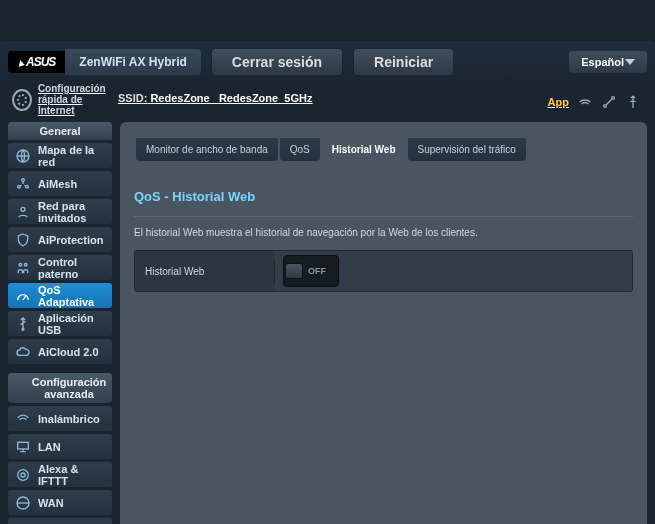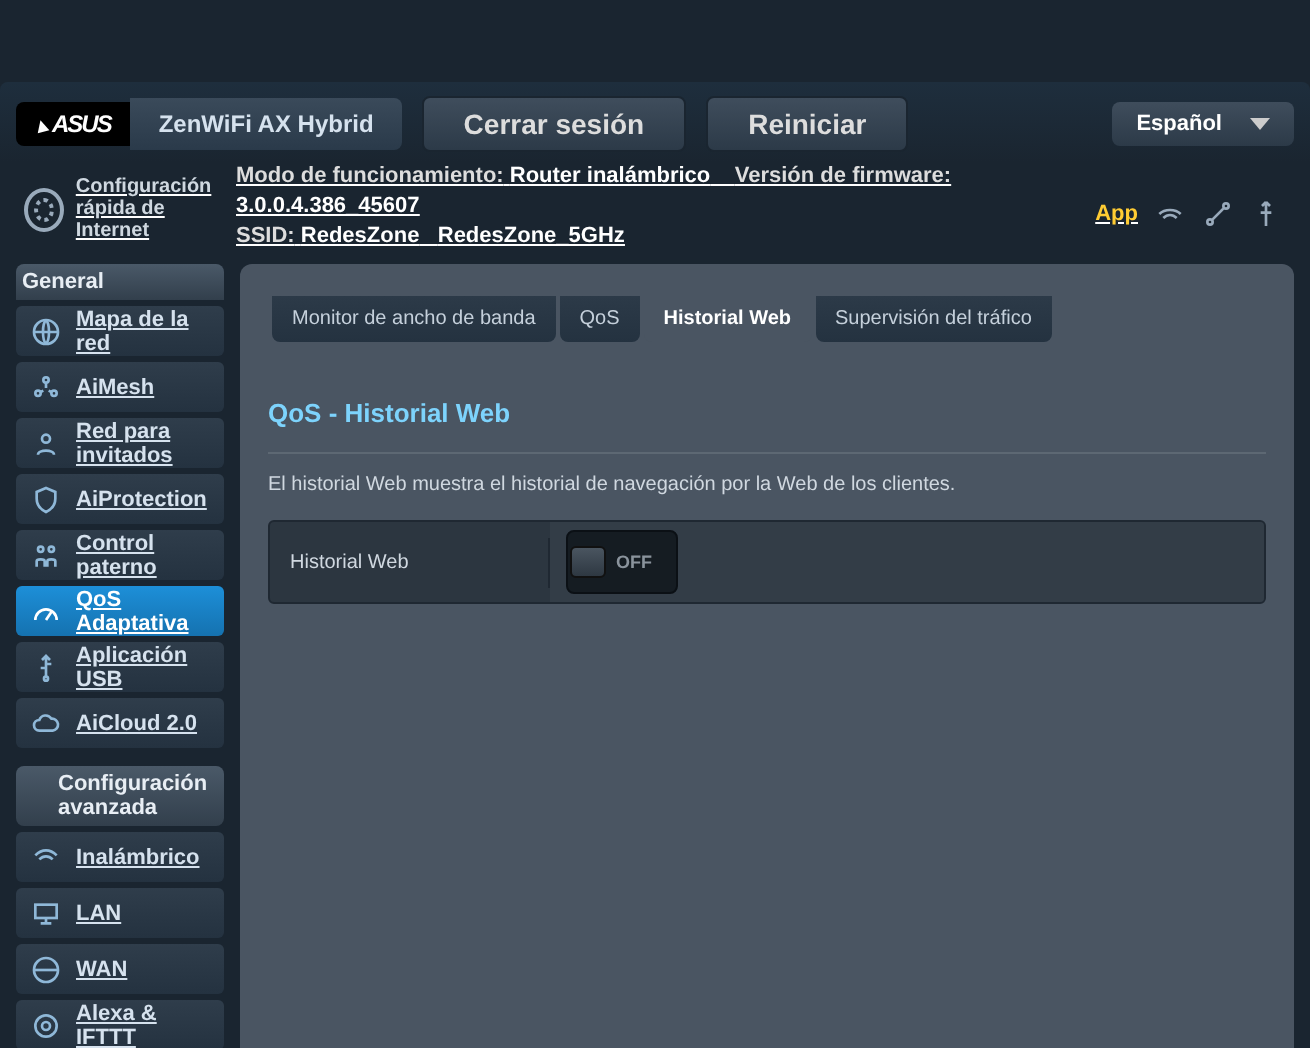--- a/index.html
+++ b/index.html
@@ -5,40 +5,40 @@
   * { margin: 0; padding: 0; box-sizing: border-box; font-family: Arial, sans-serif; }
   body { background: #1a2530; width: 655px; height: 524px; overflow: hidden; color: #fff; font-size: 11px; }
   
   .wrapper { display: flex; flex-direction: column; height: 100%; padding: 6px 8px 0 8px; background: linear-gradient(#1e2e3d,#1a2530 40px); border-radius: 4px; margin-top: 41px; }
   
   .topbar { display: flex; align-items: center; height: 30px; gap: 0; }
   .logo { background: #000; color: #fff; padding: 4px 10px; font-weight: bold; font-size: 12px; letter-spacing: -1px; font-style: italic; border-radius: 4px 0 0 4px; }
   .logo::before { content:''; display:inline-block; width:0;height:0;border-left:3px solid transparent;border-right:3px solid transparent;border-bottom:6px solid #fff; margin-right:2px; transform: rotate(-15deg);}
   .product { background: linear-gradient(#3a4a5a,#2a3a4a); color: #d6e2ee; padding: 6px 14px; font-size: 12px; font-weight: bold; border-radius: 0 4px 4px 0; }
   .top-btn { background: linear-gradient(#3f4d5c,#2c3a48); color: #ddd; padding: 5px 20px; font-size: 14px; font-weight: bold; border-radius: 4px; margin-left: 10px; cursor: pointer; border: 1px solid #1a2530; }
-  .lang { margin-left: auto; background: linear-gradient(#3f4d5c,#2c3a48); padding: 5px 12px; display:flex; align-items:center; gap:14px; border-radius:4px; cursor:pointer; font-weight:bold; }
+  .lang { margin-left: auto; background: linear-gradient(#3f4d5c,#2c3a48); padding: 5px 12px; display:flex; align-items:center; gap:1px; border-radius:4px; cursor:pointer; font-weight:bold; }
   .lang .arrow { width:0;height:0;border-left:5px solid transparent;border-right:5px solid transparent;border-top:6px solid #ccc; }
   
   .infobar { display:flex; align-items:center; padding: 4px 0 6px 0; text-decoration: underline; }
   .quickcfg { display:flex; align-items:center; gap:6px; width: 104px; padding: 2px 0 0 4px;}
   .quickcfg .gear { width:22px;height:22px; border:2px solid #99aabb; border-radius:50%; position:relative;}
   .quickcfg .gear::before{content:'';position:absolute;inset:3px;border:2px dotted #99aabb;border-radius:50%;}
   .quickcfg .t { color:#cfd8e0; font-size:10px; line-height:11px; font-weight:bold;}
   .info-text { flex:1; padding-left: 6px; color:#ddd; font-size:11px; line-height:15px;}
   .info-text .lbl{font-weight:bold;}
   .info-text .lnk{color:#fff;text-decoration:underline;cursor:pointer;font-weight:bold;}
   .info-icons{display:flex;gap:8px;align-items:center;padding-right:6px;padding-top:6px;}
   .info-icons .app{color:#fc3;font-size:11px;font-weight:bold;cursor:pointer;}
   .info-icons svg{width:16px;height:16px;cursor:pointer;}
   
   .main { display:flex; gap:8px; flex:1; overflow:hidden;}
   
   .sidebar { width: 104px; display:flex; flex-direction:column; gap:3px;}
-  .section-head { background: linear-gradient(#4a5968,#323f4c); text-align:left; padding:3px; font-size:11px; color:#e8eef4; font-weight:bold; border-radius:4px 4px 0 0;}
-  .nav-item { background: linear-gradient(#2f3d4b,#243240); display:flex; align-items:center; gap:6px; padding:5px 6px; color:#d6e2ee; font-size:11px; font-weight:bold; cursor:pointer; border-radius:3px; min-height:25px;text-decoration:underline;}
+  .section-head { background: linear-gradient(#4a5968,#323f4c); text-align:center; padding:3px; font-size:11px; color:#e8eef4; font-weight:bold; border-radius:4px 4px 0 0;}
+  .nav-item { background: linear-gradient(#2f3d4b,#243240); display:flex; align-items:center; gap:6px; padding:5px 6px; color:#d6e2ee; font-size:11px; font-weight:bold; cursor:pointer; border-radius:3px; min-height:25px;}
   .nav-item.active { background: linear-gradient(#1d8fd8,#1572b0); color:#fff;}
   .nav-item .icn { width:18px;height:18px; display:flex;align-items:center;justify-content:center; flex-shrink:0;}
   
   .content { flex:1; background:#4a5562; border-radius:6px; display:flex; flex-direction:column; overflow:hidden;}
   .tabs { display:flex; gap:2px; padding:16px;}
   .tab { background: linear-gradient(#2c3a48,#243240); color:#c5d0db; padding:6px 10px; font-size:10px; cursor:pointer; border-radius:0 0 4px 4px;}
   .tab.active { background:#4a5562; color:#fff; font-weight:bold;}
   .panel { padding: 12px 14px; flex:1;}
   .panel-title { font-size:13px; color:#7dd3fc; font-weight:bold; padding-bottom:12px; border-bottom:1px solid #5d6873;}
   .panel-desc { font-size:10px; color:#d0d8e0; padding:10px 0 12px 0;}
@@ -67,27 +67,20 @@
   <div class="infobar">
     <div class="quickcfg">
       <div class="gear"></div>
       <div class="t">
         <div>Configuración</div>
         <div>rápida de Internet</div>
       </div>
     </div>
     <div class="info-text">
       <div>
-        <span class="lbl">Modo de funcionamiento:</span>
-        <span class="lnk">Router inalámbrico</span>
-        &nbsp;&nbsp;
-        <span class="lbl">Versión de firmware:</span>
-        <span class="lnk">3.0.0.4.386_45607</span>
-      </div>
-      <div>
         <span class="lbl">SSID:</span>
         <span class="lnk">RedesZone</span>
         &nbsp;
         <span class="lnk">RedesZone_5GHz</span>
       </div>
     </div>
     <div class="info-icons">
       <span class="app">App</span>
       <svg viewBox="0 0 24 24" fill="none" stroke="#9ab" stroke-width="2">
           <path d="M4 12c4-4 12-4 16 0M7 15c3-3 7-3 10 0M12 19h0"></path>
@@ -196,34 +189,34 @@
             <svg viewBox="0 0 24 24" width="16" height="16" fill="none" stroke="#8fb8d8" stroke-width="2">
               <rect x="4" y="5" width="16" height="10"></rect>
               <path d="M8 19h8M12 15v4"></path>
             </svg>
           </span>
         <span>LAN</span>
       </div>
       <div class="nav-item">
         <span class="icn">
             <svg viewBox="0 0 24 24" width="16" height="16" fill="none" stroke="#8fb8d8" stroke-width="2">
+              <circle cx="12" cy="12" r="8"></circle>
+              <circle cx="12" cy="12" r="3"></circle>
+            </svg>
+          </span>
+        <span>Alexa &amp; IFTTT</span>
+      </div>
+      <div class="nav-item">
+        <span class="icn">
+            <svg viewBox="0 0 24 24" width="16" height="16" fill="none" stroke="#8fb8d8" stroke-width="2">
               <circle cx="12" cy="12" r="9"></circle>
               <path d="M3 12h18"></path>
             </svg>
           </span>
         <span>WAN</span>
-      </div>
-      <div class="nav-item">
-        <span class="icn">
-            <svg viewBox="0 0 24 24" width="16" height="16" fill="none" stroke="#8fb8d8" stroke-width="2">
-              <circle cx="12" cy="12" r="8"></circle>
-              <circle cx="12" cy="12" r="3"></circle>
-            </svg>
-          </span>
-        <span>Alexa &amp; IFTTT</span>
       </div>
       <div class="nav-item">
         <span class="icn">
             <svg viewBox="0 0 24 24" width="16" height="16" fill="none" stroke="#8fb8d8" stroke-width="2">
               <rect x="4" y="7" width="16" height="10" rx="2"></rect>
             </svg>
           </span>
         <span>IPv6</span>
       </div>
       <div class="nav-item">

